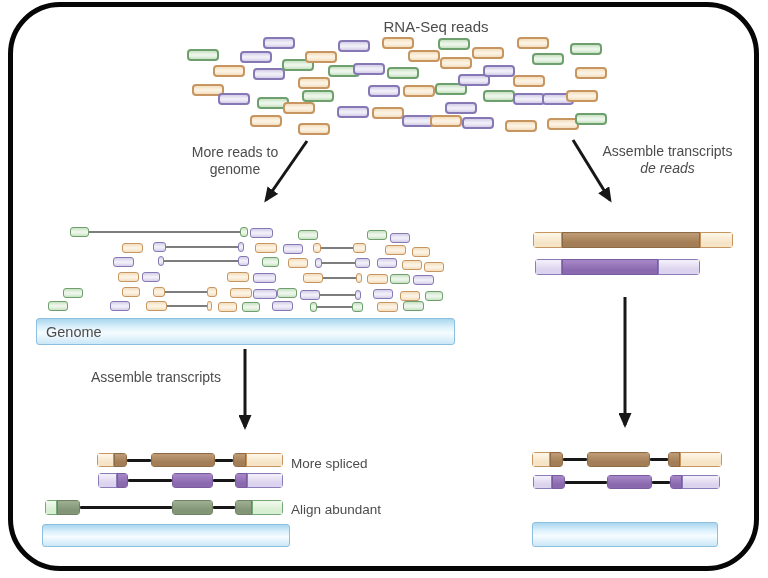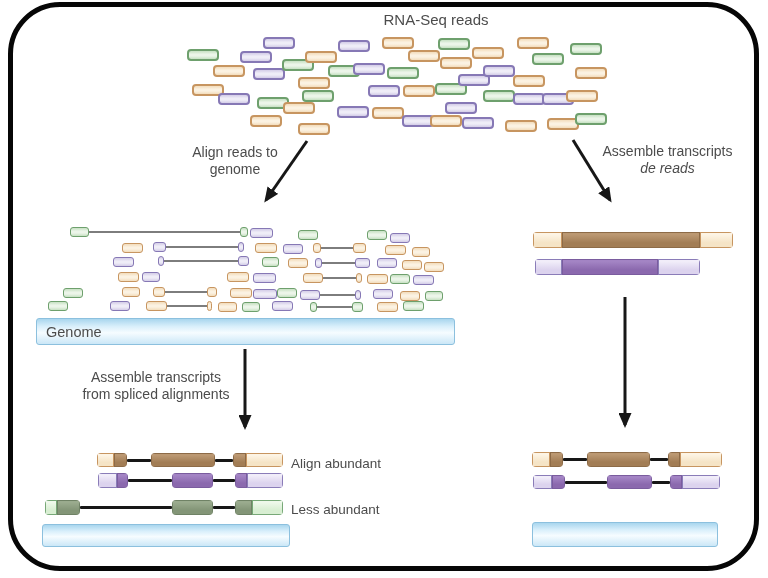--- a/index.html
+++ b/index.html
@@ -6,21 +6,21 @@
   .canvas {
     position:relative; width:768px; height:578px; background:#ffffff;
     font-family:"Liberation Sans", sans-serif; overflow:hidden;
   }
   .frame {
     position:absolute; left:8px; top:2px; width:751px; height:569px;
     border:5px solid #060606; border-radius:52px; box-sizing:border-box;
   }
   .lbl { position:absolute; color:#4c4c4c; font-size:14px; line-height:17px; }
   .lbl.center { text-align:center; }
-  .title-lbl { font-size:15px; }
+  .title-lbl { font-size:15px;margin-top:7px; }
   .abund-lbl { font-size:13.5px; }
   .read {
     position:absolute; box-sizing:border-box; border-radius:4px;
   }
   .read.small { border-radius:3px; }
   .splice-line { position:absolute; height:2px; background:#7d7d7d; }
   .intron-line { position:absolute; height:3px; background:#171717; border-radius:1px; }
   .exon { position:absolute; display:flex; border-radius:4px; overflow:hidden; }
   .exon-part { box-sizing:border-box; height:100%; }
   .genome-bar {
@@ -34,37 +34,36 @@
 </style>
 </head>
 <body>
 
 <div class="canvas">
   <div class="frame"></div>
 
   <div class="lbl center title-lbl" style="left:286px; top:11px; width:300px;">RNA-Seq reads</div>
 
   <div class="lbl center" style="left:160px; top:144px; width:150px;">
-    <span>Align reads to</span><br>
+    <span>More reads to</span><br>
     <span>genome</span>
   </div>
 
   <div class="lbl center" style="left:580px; top:143px; width:175px;">
     <span>Assemble transcripts</span><br>
     <span style="font-style:italic">de reads</span>
   </div>
 
   <div class="lbl center" style="left:61px; top:369px; width:190px;">
     <span>Assemble transcripts</span><br>
-    <span>from spliced alignments</span>
   </div>
 
 
-  <div class="lbl abund-lbl" style="left:291px; top:455px;">Align abundant</div>
-  <div class="lbl abund-lbl" style="left:291px; top:501px;">Less abundant</div>
+  <div class="lbl abund-lbl" style="left:291px; top:455px;">More spliced</div>
+  <div class="lbl abund-lbl" style="left:291px; top:501px;">Align abundant</div>
 
   <div id="layer-reads">
       <div class="read" style="left: 187px; top: 49px; width: 32px; height: 12px; border: 2px solid rgb(110, 160, 109); background: linear-gradient(rgb(205, 228, 201) 8%, rgb(236, 245, 233) 40%, rgb(236, 245, 233) 62%, rgb(205, 228, 201) 94%);"></div>
       <div class="read" style="left: 213px; top: 65px; width: 32px; height: 12px; border: 2px solid rgb(199, 149, 96); background: linear-gradient(rgb(244, 224, 194) 8%, rgb(251, 242, 226) 40%, rgb(251, 242, 226) 62%, rgb(244, 224, 194) 94%);"></div>
       <div class="read" style="left: 192px; top: 84px; width: 32px; height: 12px; border: 2px solid rgb(199, 149, 96); background: linear-gradient(rgb(244, 224, 194) 8%, rgb(251, 242, 226) 40%, rgb(251, 242, 226) 62%, rgb(244, 224, 194) 94%);"></div>
       <div class="read" style="left: 218px; top: 93px; width: 32px; height: 12px; border: 2px solid rgb(134, 120, 181); background: linear-gradient(rgb(216, 210, 234) 8%, rgb(239, 237, 247) 40%, rgb(239, 237, 247) 62%, rgb(216, 210, 234) 94%);"></div>
       <div class="read" style="left: 240px; top: 51px; width: 32px; height: 12px; border: 2px solid rgb(134, 120, 181); background: linear-gradient(rgb(216, 210, 234) 8%, rgb(239, 237, 247) 40%, rgb(239, 237, 247) 62%, rgb(216, 210, 234) 94%);"></div>
       <div class="read" style="left: 253px; top: 68px; width: 32px; height: 12px; border: 2px solid rgb(134, 120, 181); background: linear-gradient(rgb(216, 210, 234) 8%, rgb(239, 237, 247) 40%, rgb(239, 237, 247) 62%, rgb(216, 210, 234) 94%);"></div>
       <div class="read" style="left: 263px; top: 37px; width: 32px; height: 12px; border: 2px solid rgb(134, 120, 181); background: linear-gradient(rgb(216, 210, 234) 8%, rgb(239, 237, 247) 40%, rgb(239, 237, 247) 62%, rgb(216, 210, 234) 94%);"></div>
       <div class="read" style="left: 282px; top: 59px; width: 32px; height: 12px; border: 2px solid rgb(110, 160, 109); background: linear-gradient(rgb(205, 228, 201) 8%, rgb(236, 245, 233) 40%, rgb(236, 245, 233) 62%, rgb(205, 228, 201) 94%);"></div>

